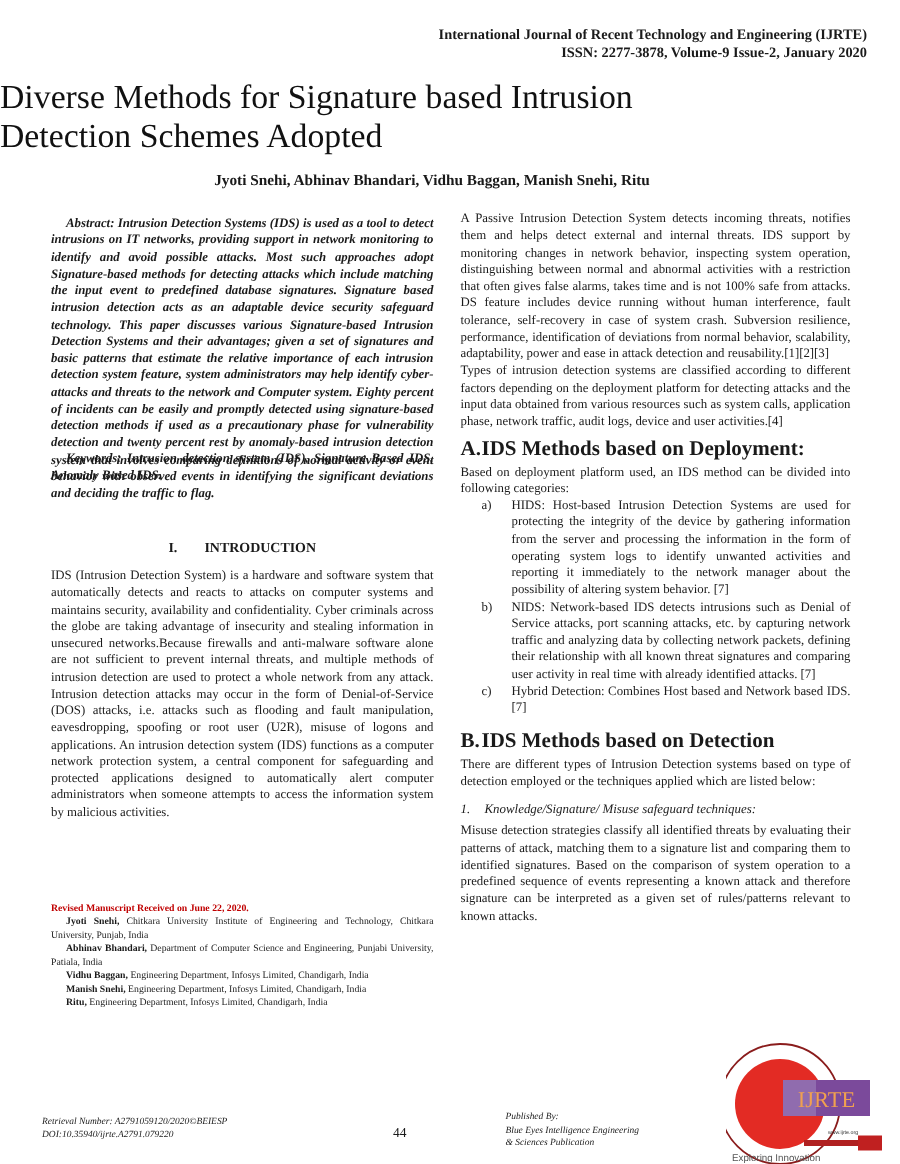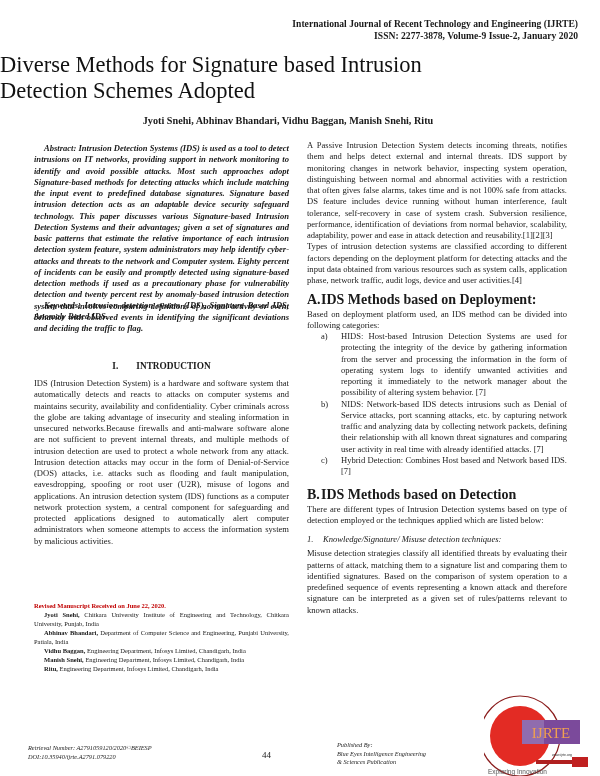--- a/index.html
+++ b/index.html
@@ -81,21 +81,21 @@
     <li><span class="mk">b)</span><span>NIDS: Network-based IDS detects intrusions such as Denial of Service attacks, port scanning attacks, etc. by capturing network traffic and analyzing data by collecting network packets, defining their relationship with all known threat signatures and comparing user activity in real time with already identified attacks. [7]</span></li>
     <li><span class="mk">c)</span><span>Hybrid Detection: Combines Host based and Network based IDS.[7]</span></li>
   </ul>
 
   <div class="sub-h" style="margin-top:12px;">
     <span class="n">B.</span><span>IDS Methods based on Detection</span>
   </div>
   <p class="p">There are different types of Intrusion Detection systems based on type of detection employed or the techniques applied which are listed below:</p>
 
   <div class="sub2-h">
-    <span class="n">1.</span><span>Knowledge/Signature/ Misuse detection techniques:</span>
+    <span class="n">1.</span><span>Knowledge/Signature/ Misuse safeguard techniques:</span>
   </div>
   <p class="p">Misuse detection strategies classify all identified threats by evaluating their patterns of attack, matching them to a signature list and comparing them to identified signatures. Based on the comparison of system operation to a predefined sequence of events representing a known attack and therefore signature can be interpreted as a given set of rules/patterns relevant to known attacks.</p>
 </div>
 
 <div class="abs footer-left">
   <div>Retrieval Number: A2791059120/2020©BEIESP</div>
   <div>DOI:10.35940/ijrte.A2791.079220</div>
 </div>
 <div class="abs page-num">44</div>
 <div class="abs footer-pub">

